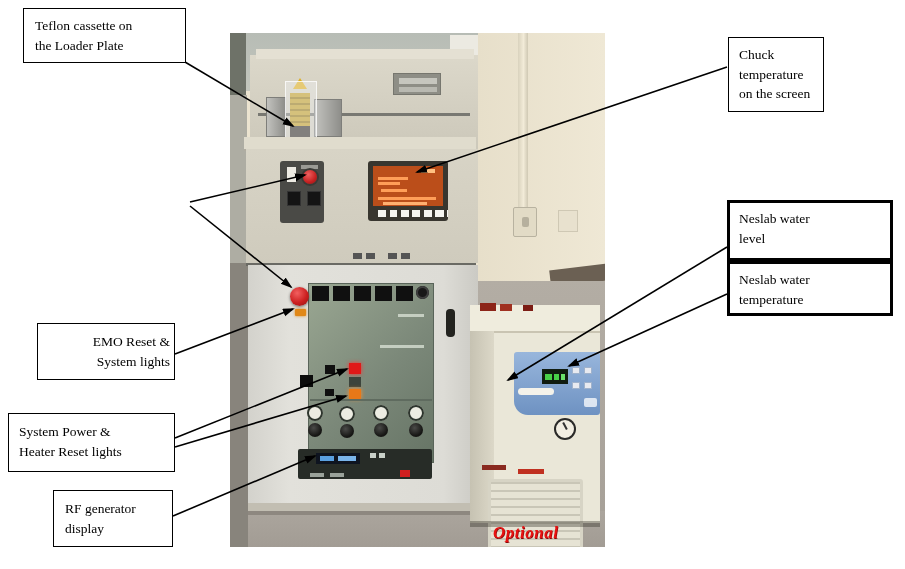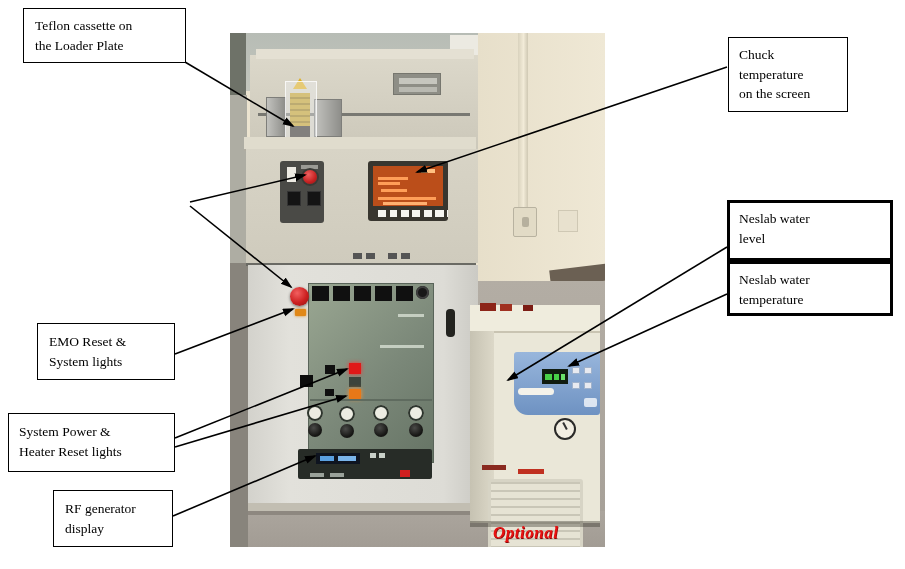--- a/index.html
+++ b/index.html
@@ -7,30 +7,30 @@
   .canvas { position:relative; width:905px; height:569px; background:#fff;
             font-family:"Liberation Serif", serif; overflow:hidden;border-radius:27px; }
 
   
   .callout { position:absolute; background:#fff; border:1px solid #000; z-index:10; }
   .callout .lbl { display:block; white-space:pre-line; font-size:13.5px; line-height:19.5px; color:#000; }
   .thick { border-width:3px; }
 
   #box-teflon  { left:23px;  top:8px;   width:163px; height:55px; }
   #box-teflon .lbl { padding:7px 6px 0 11px; }
-  #box-chuck   { left:728px; top:37px;  width:120px; height:75px; }
+  #box-chuck   { left:728px; top:37px;  width:96px; height:75px; }
   #box-chuck .lbl { padding:7px 4px 0 10px; }
   #box-epo     { left:65px;  top:190px; width:125px; height:28px; display:flex; align-items:center; }
   #box-epo .lbl { padding-left:15px; }
   #box-neslab1 { left:727px; top:200px; width:166px; height:61px; }
   #box-neslab1 .lbl { padding:6px 4px 0 9px; }
   #box-neslab2 { left:727px; top:261px; width:166px; height:55px; }
   #box-neslab2 .lbl { padding:6px 4px 0 9px; }
   #box-emo     { left:37px;  top:323px; width:138px; height:57px; }
-  #box-emo .lbl { padding:8px 4px 0 11px; }
+  #box-emo .lbl { padding:8px 4px 0 11px;text-align:right; }
   #box-syspower{ left:8px;   top:413px; width:167px; height:59px; }
   #box-syspower .lbl { padding:8px 4px 0 10px; }
   #box-rf      { left:53px;  top:490px; width:120px; height:57px; }
   #box-rf .lbl { padding:8px 4px 0 11px; }
 
   
   svg.arrows { position:absolute; left:0; top:0; z-index:5; }
   svg.arrows line { stroke:#000; stroke-width:1.6; }
 
   

